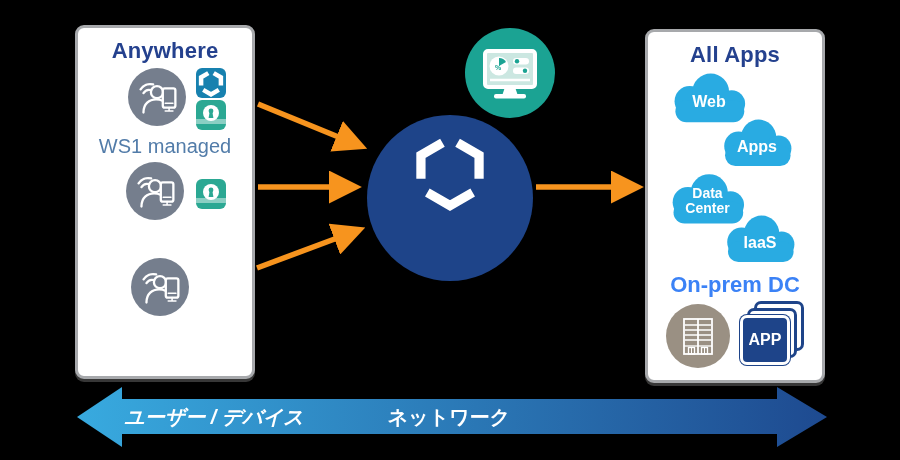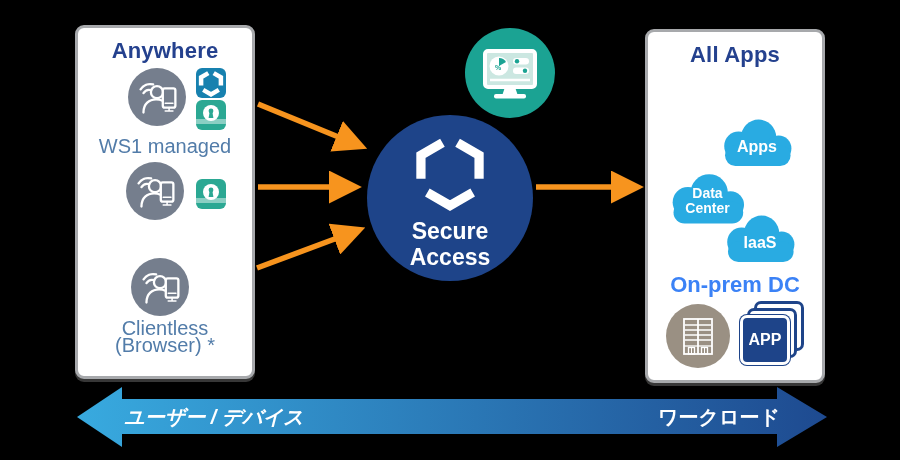--- a/index.html
+++ b/index.html
@@ -140,39 +140,31 @@
           <path d="M13,22 A12,12 0 0 1 26,17"></path>
           <path d="M16,26 A7,7 0 0 1 24,23"></path>
           <circle cx="30" cy="25" r="6.3"></circle>
           <path d="M16,46 C16,37 22,32.5 29,32.5 C34,32.5 38,34.5 40,38.5"></path>
           <rect x="36" y="21" width="13" height="20" rx="2" fill="#757E8D"></rect>
           <path d="M38.5,36.5 h8" stroke-width="1.6"></path>
           <path d="M42.5,41 v3.5 M38.5,44.5 h8" stroke-width="1.6"></path>
         </g>
       </svg>
     </div>
-    <div class="device-label" style="top:292px;">
-      <div>Clientless</div>
-      <div>(Browser) *</div>
-    </div>
 
   </div>
 
   <div class="hub">
     <svg class="abs" style="left:41px;top:15px;" width="84" height="84" viewBox="-50 -50 100 100">
       <g stroke="#fff" stroke-width="11" fill="none">
         <polyline points="-34.6,8 -34.6,-20 -9,-34.8"></polyline>
         <polyline points="34.6,8 34.6,-20 9,-34.8"></polyline>
         <polyline points="-27,24.5 0,40 27,24.5"></polyline>
       </g>
     </svg>
-    <div class="hub-text">
-      <div>Secure</div>
-      <div>Access</div>
-    </div>
   </div>
 
   <div class="teal-node">
     <svg width="90" height="90" viewBox="0 0 90 90">
       <rect x="20" y="23" width="50" height="36" rx="3" fill="#CBE7E1" stroke="#fff" stroke-width="4"></rect>
       <circle cx="34" cy="38" r="9.5" fill="#fff"></circle>
       <path d="M34,38 L34,30 A8,8 0 0 1 41,34 Z" fill="#1BA393"></path>
       <text x="30" y="42" font-size="7" font-weight="bold" fill="#1BA393">%</text>
       <rect x="48" y="30" width="16" height="6.5" rx="3.2" fill="#fff"></rect>
       <circle cx="52" cy="33.2" r="2.2" fill="#1BA393"></circle>
@@ -180,20 +172,31 @@
       <circle cx="60" cy="42.7" r="2.2" fill="#1BA393"></circle>
       <path d="M25,52 h40" stroke="#fff" stroke-width="2.5"></path>
       <path d="M40,59 h10 l3,9 h-16 z" fill="#fff"></path>
       <rect x="29" y="66" width="32" height="4.5" rx="2" fill="#fff"></rect>
     </svg>
   </div>
 
   <div class="panel" style="left:645px;top:13px;margin-top:16px;">
     <div class="panel-title">All Apps</div>
 
+    <div class="cloud" style="left:19px;top:36px;width:84px;height:58px;">
+      <svg viewBox="0 0 100 64">
+        <g fill="#29ABE2">
+          <circle cx="27" cy="37" r="18"></circle>
+            <circle cx="52" cy="26" r="22"></circle>
+          <circle cx="77" cy="40" r="16"></circle>
+            <rect x="10" y="36" width="82" height="26" rx="13"></rect>
+        </g>
+      </svg>
+      <div class="cloud-label">Web</div>
+    </div>
 
     <div class="cloud" style="left:69px;top:83px;width:80px;height:54px;">
       <svg viewBox="0 0 100 64">
         <g fill="#29ABE2">
           <circle cx="27" cy="37" r="18"></circle>
             <circle cx="52" cy="26" r="22"></circle>
           <circle cx="77" cy="40" r="16"></circle>
             <rect x="10" y="36" width="82" height="26" rx="13"></rect>
         </g>
       </svg>
@@ -258,15 +261,15 @@
   <svg class="abs" style="left:70px;top:383px;" width="765" height="72" viewBox="0 0 765 72">
     <defs>
       <linearGradient id="axisGrad" x1="0" y1="0" x2="1" y2="0">
         <stop offset="0" stop-color="#38AADF"></stop>
         <stop offset="1" stop-color="#1E4A90"></stop>
       </linearGradient>
     </defs>
     <polygon points="7,34 52,4 52,16 707,16 707,4 757,34 707,64 707,51 52,51 52,64" fill="url(#axisGrad)"></polygon>
   </svg>
   <div class="axis-label" style="left:214px;font-style:italic;">ユーザー / デバイス</div>
-  <div class="axis-label" style="left:719px;">ワークロード</div>
+  <div class="axis-label" style="left:449px;">ネットワーク</div>
 
 </div>
 
 </body></html>

